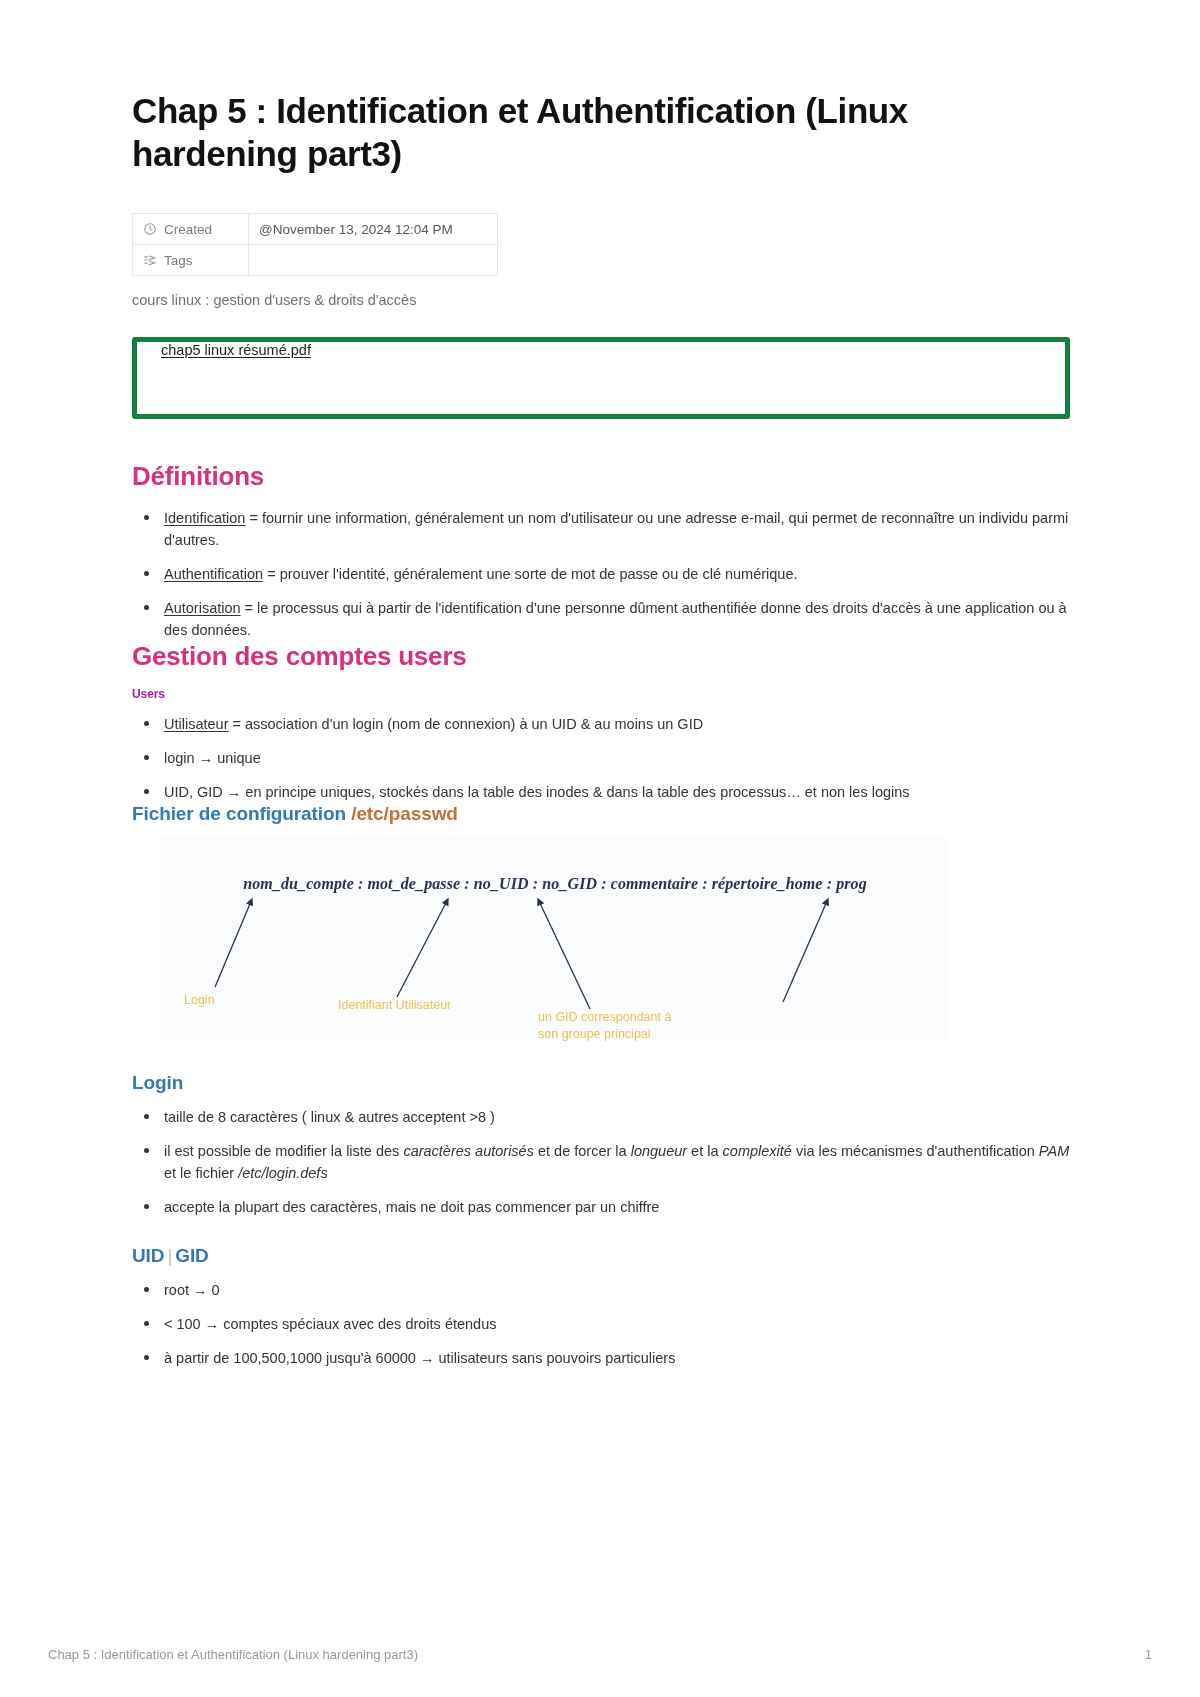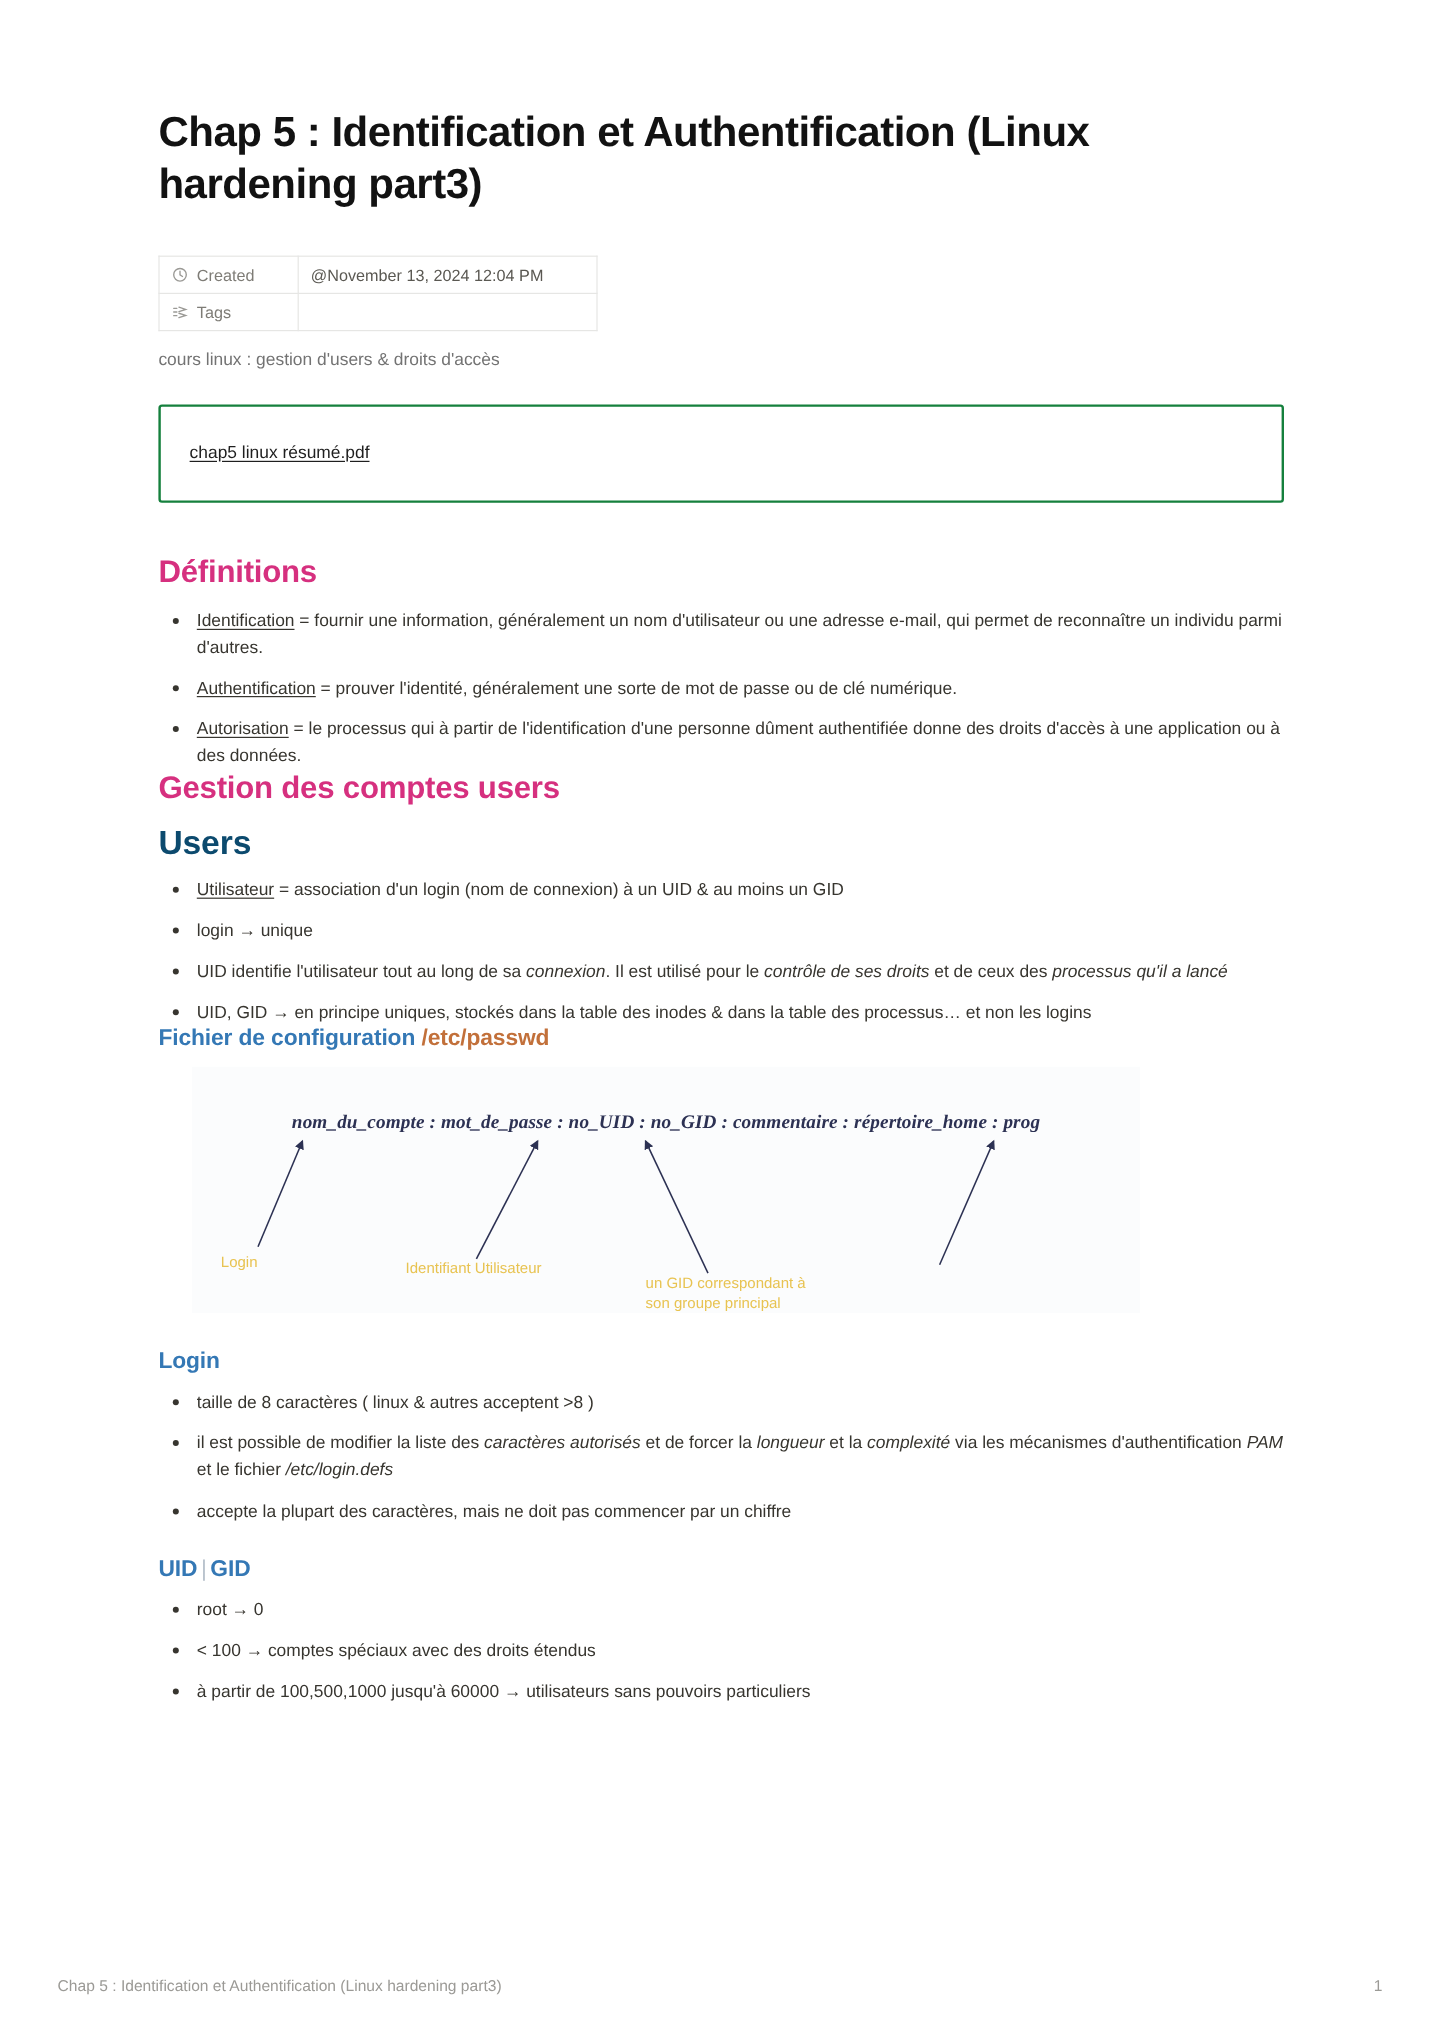--- a/index.html
+++ b/index.html
@@ -66,48 +66,47 @@
   
   .caption {
     font-size: 14.5px;
     line-height: 1.5;
     color: #737373;
     margin: 0 0 25px 0;
   }
 
   
   .attachment {
-    border: 2px solid #15803d;
+    border: 5px solid #15803d;
     border-radius: 3px;
     height: 82px;
     display: flex;
-    align-items: center;
     padding: 0 24px;
     margin: 0 0 42px 0;
     box-sizing: border-box;
   }
   .attachment .file-link {
     font-size: 14.5px;
     color: #1f1f1f;
     text-decoration: underline;
     text-underline-offset: 2px;
   }
 
   
   h2.h-pink {
     font-size: 26px;
     font-weight: 700;
     color: #d6307f;
     margin: 0 0 15px 0;
     letter-spacing: -0.2px;
   }
   h3.h-green {
-    font-size: 28px;
-    font-weight: 700;
-    color: #0c4a6e;
+    font-size: 12px;
+    font-weight: 700;
+    color: #a21caf;
     margin: 0 0 12px 0;
     letter-spacing: -0.1px;
   }
   h3.h-blue {
     font-size: 19px;
     font-weight: 700;
     color: #3478b5;
     margin: 0 0 12px 0;
     letter-spacing: -0.1px;
   }
@@ -258,21 +257,20 @@
     <li><span class="u">Authentification</span><span> = prouver l'identité, généralement une sorte de mot de passe ou de clé numérique.</span></li>
     <li><span class="u">Autorisation</span><span> = le processus qui à partir de l'identification d'une personne dûment authentifiée donne des droits d'accès à une application ou à des données.</span></li>
   </ul>
 
   <h2 class="h-pink sec-gap-top">Gestion des comptes users</h2>
 
   <h3 class="h-green">Users</h3>
   <ul class="bl">
     <li><span class="u">Utilisateur</span><span> = association d'un login (nom de connexion) à un UID &amp; au moins un GID</span></li>
     <li>login → unique</li>
-    <li><span>UID identifie l'utilisateur tout au long de sa </span><span class="it">connexion</span><span>. Il est utilisé pour le </span><span class="it">contrôle de ses droits</span><span> et de ceux des </span><span class="it">processus qu'il a lancé</span></li>
     <li>UID, GID →  en principe uniques, stockés dans la table des inodes &amp; dans la table des processus… et non les logins</li>
   </ul>
 
   <h3 class="h-blue sec-gap-top-sm">
     <span>Fichier de configuration</span>
     <span class="mono-orange">/etc/passwd</span>
   </h3>
 
   <div class="diagram">
     <div class="fmt-line">nom_du_compte : mot_de_passe : no_UID : no_GID : commentaire : répertoire_home : prog</div>

